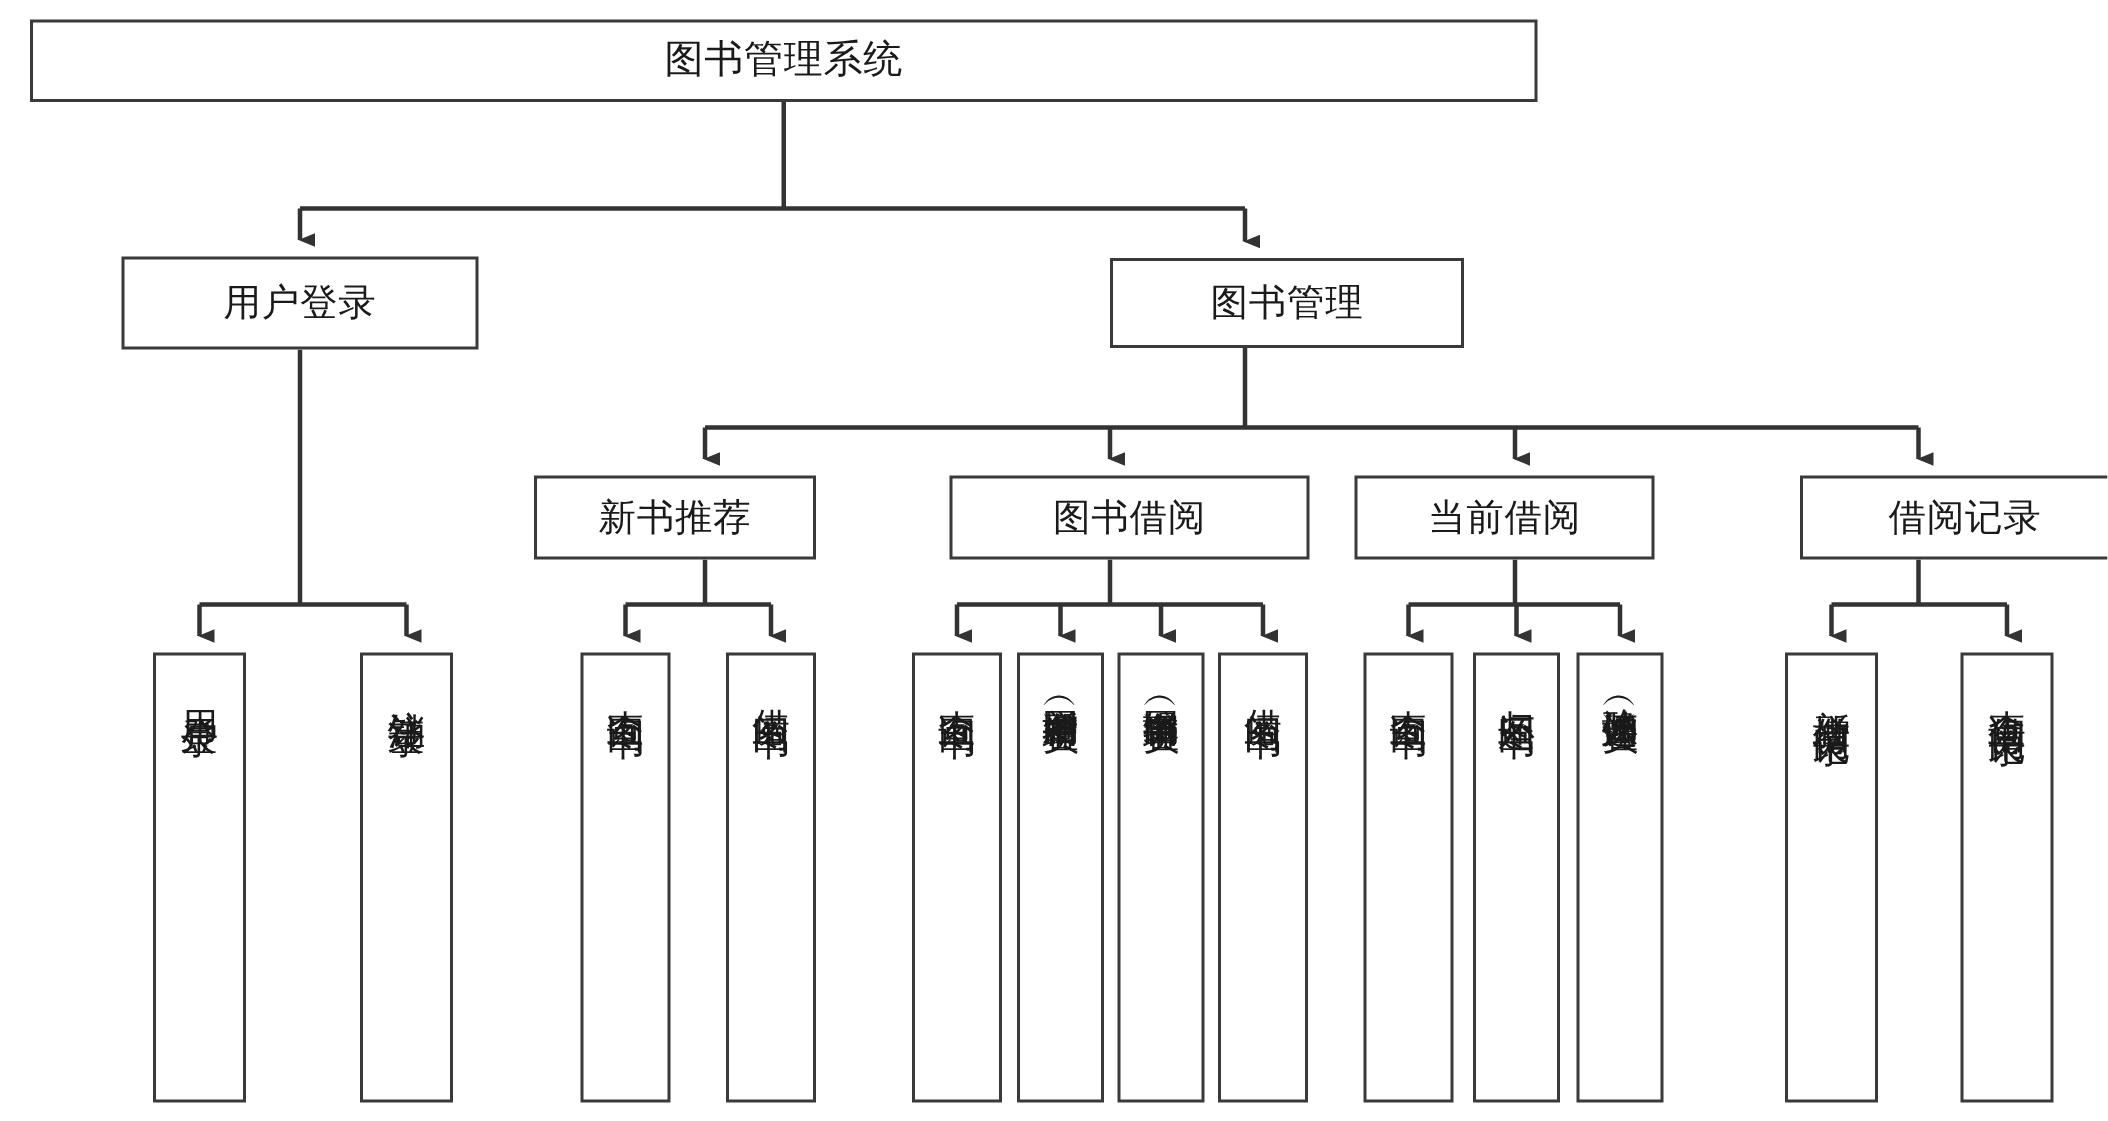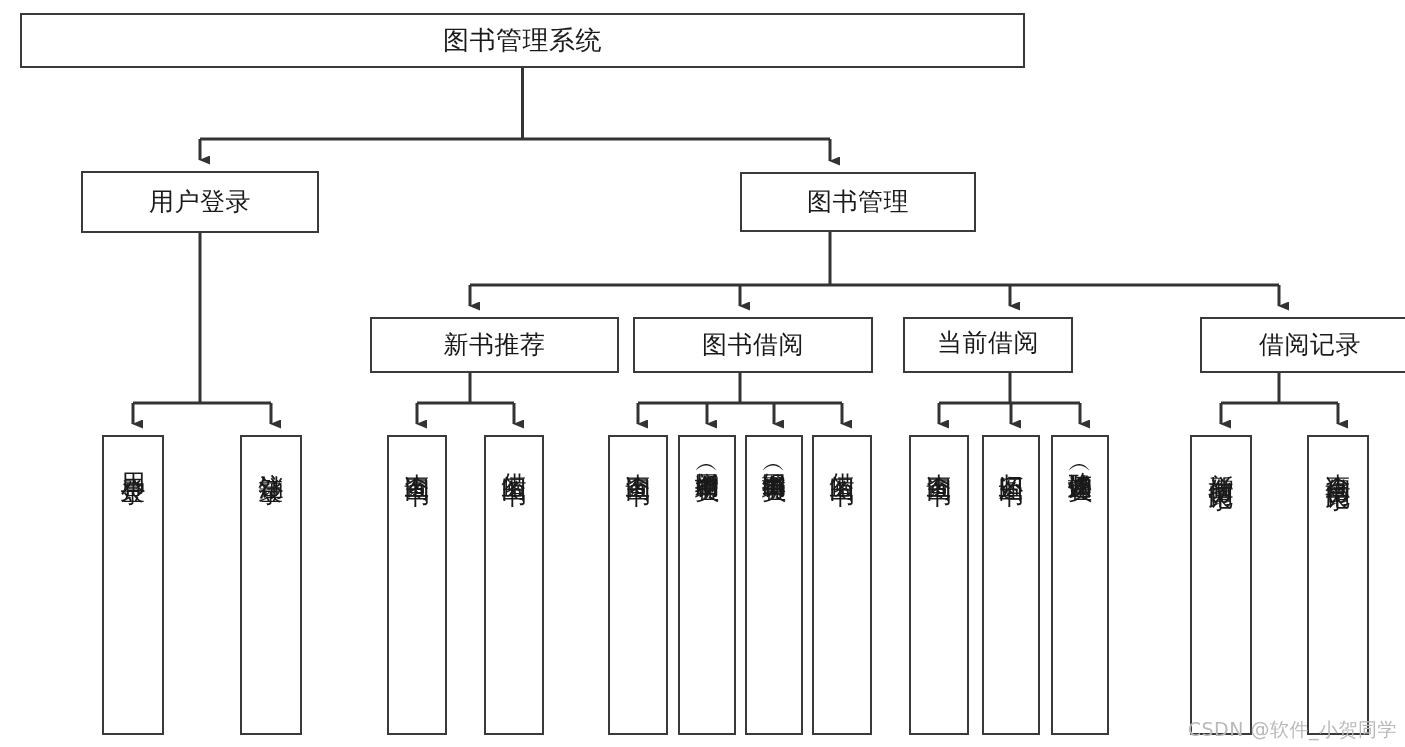--- a/index.html
+++ b/index.html
@@ -128,27 +128,27 @@
   <div id="nodes">
       <div class="node horiz root" style="left: 20px; top: 13px; width: 1005px; height: 55px;">
         <span class="label">图书管理系统</span>
       </div>
       <div class="node horiz" style="left: 81px; top: 171px; width: 238px; height: 62px;">
         <span class="label">用户登录</span>
       </div>
       <div class="node horiz" style="left: 712px; top: 172px; width: 236px; height: 60px; margin-left: 28px;">
         <span class="label">图书管理</span>
       </div>
-      <div class="node horiz" style="left: 370px; top: 317px; width: 249px; height: 56px;">
+      <div class="node horiz" style="left: 356px; top: 317px; width: 188px; height: 56px;">
         <span class="label">新书推荐</span>
       </div>
       <div class="node horiz" style="left: 633px; top: 317px; width: 240px; height: 56px;">
         <span class="label">图书借阅</span>
       </div>
-      <div class="node horiz" style="left: 903px; top: 317px; width: 170px; height: 56px; font-family: Liberation Mono, monospace;">
+      <div class="node horiz" style="left: 903px; top: 317px; width: 200px; height: 56px;">
         <span class="label">当前借阅</span>
       </div>
       <div class="node horiz" style="left: 1200px; top: 317px; width: 220px; height: 56px;">
         <span class="label">借阅记录</span>
       </div>
       <div class="node vert" style="left: 102px; top: 435px; width: 62px; height: 300px;">
         <span class="label">用户登录</span>
       </div>
       <div class="node vert" style="left: 240px; top: 435px; width: 62px; height: 300px;">
         <span class="label">注销登录</span>
@@ -181,14 +181,13 @@
         <span class="label">确认归还（管理员）</span>
       </div>
       <div class="node vert" style="left: 1190px; top: 435px; width: 62px; height: 300px;">
         <span class="label">新增借阅记录</span>
       </div>
       <div class="node vert" style="left: 1307px; top: 435px; width: 62px; height: 300px;">
         <span class="label">查询借阅记录</span>
       </div>
     </div>
 
-  <div class="watermark">CSDN @软件_小贺同学</div>
 </div>
 
 </body></html>

